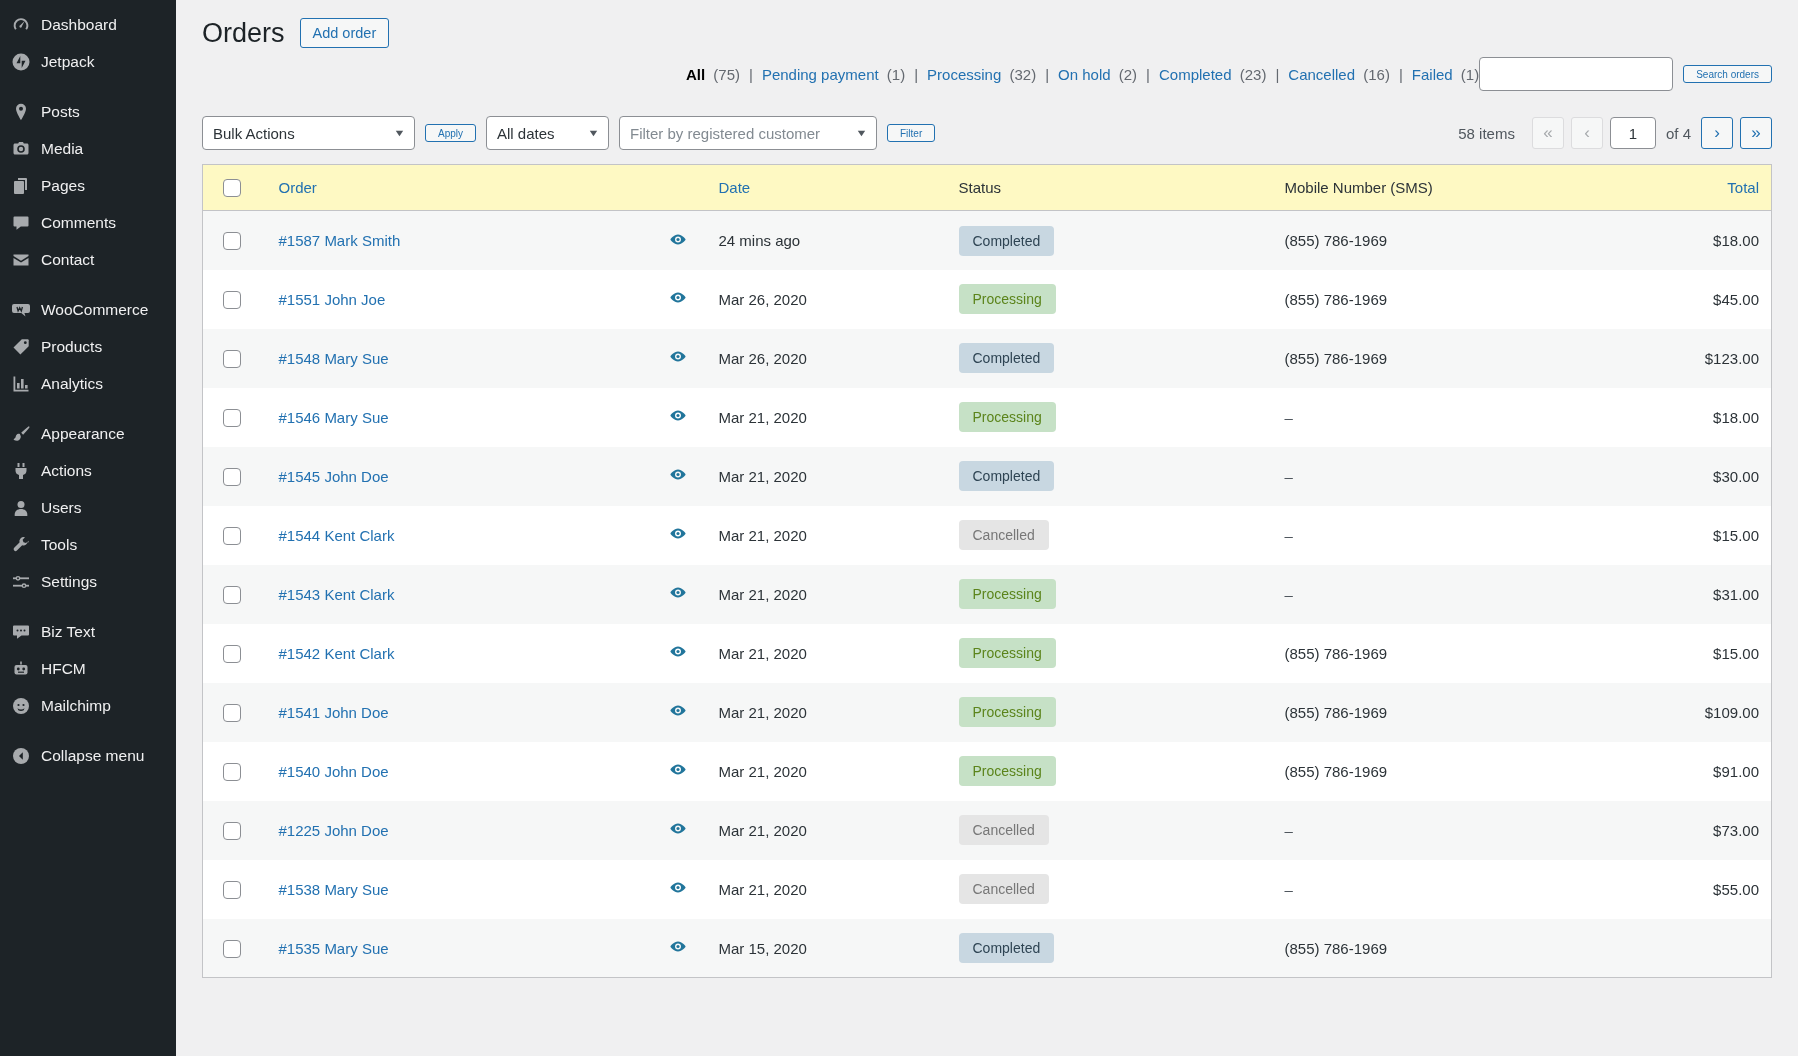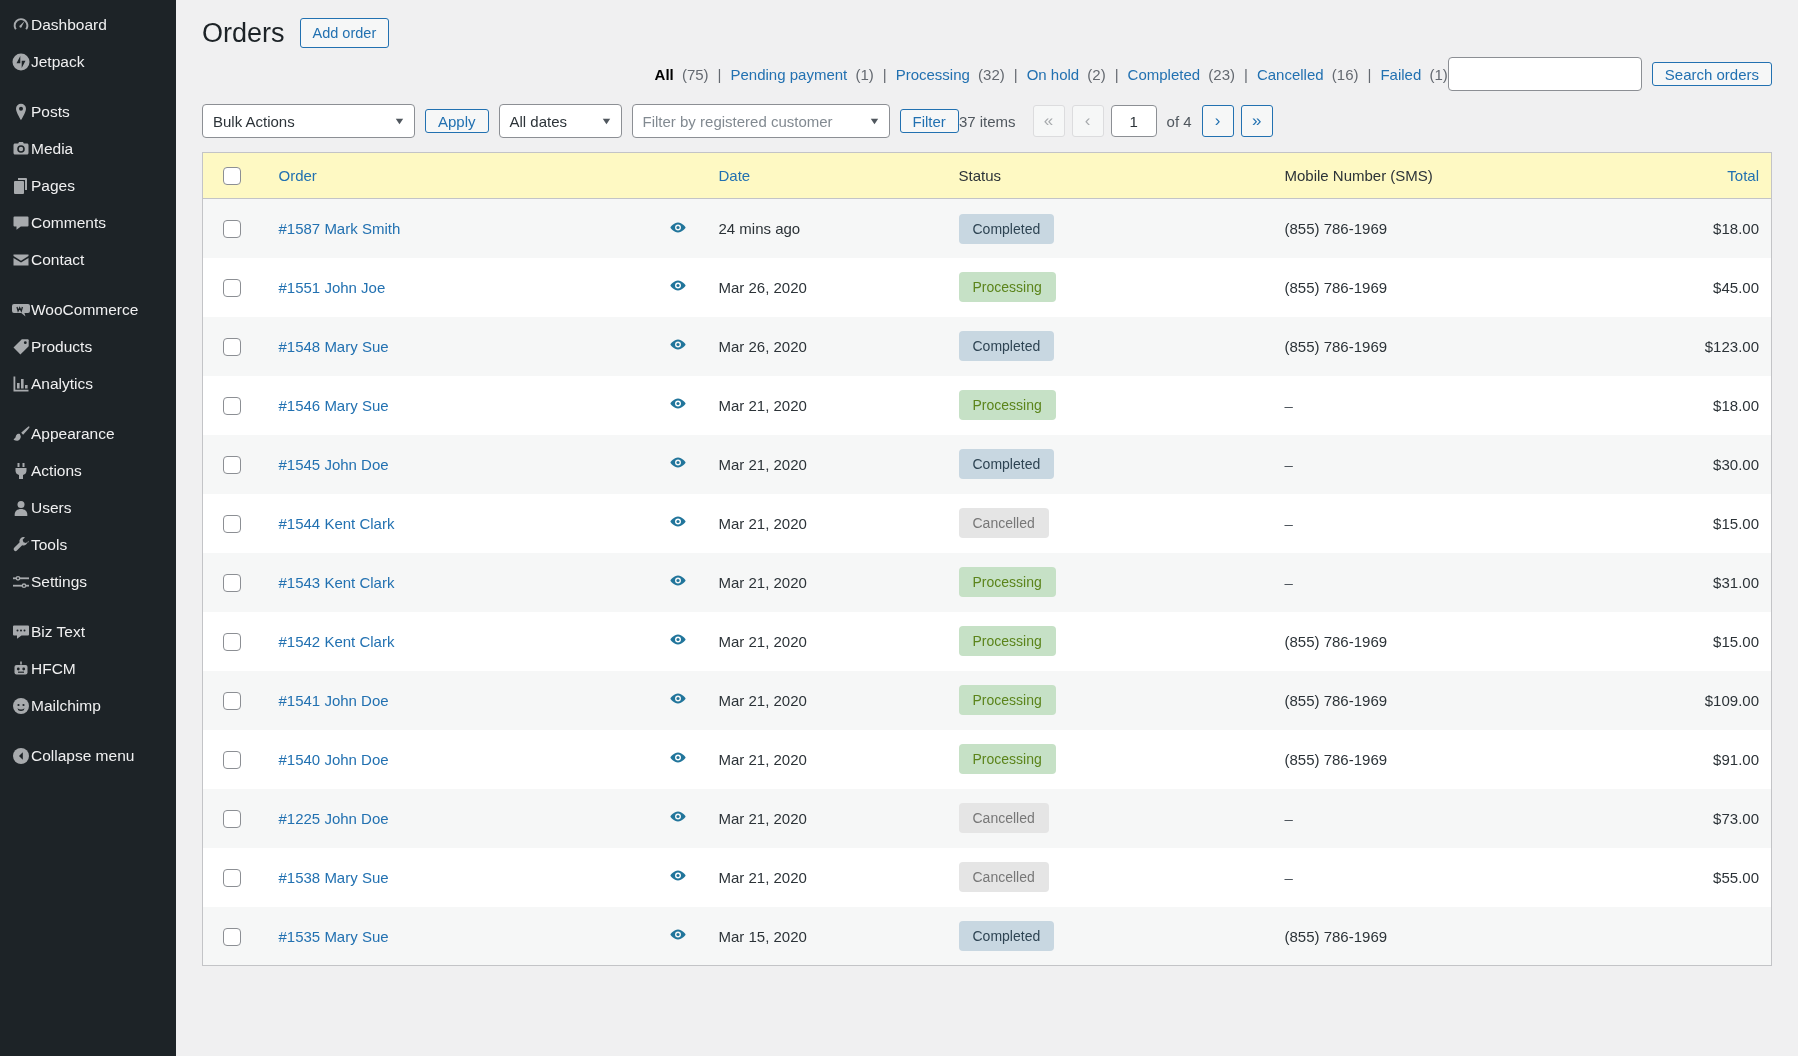--- a/index.html
+++ b/index.html
@@ -3,43 +3,43 @@
 <meta charset="utf-8">
 <style>
   *{box-sizing:border-box;margin:0;padding:0}
   html,body{width:1798px;height:1056px;overflow:hidden}
   body{font-family:"Liberation Sans","DejaVu Sans",sans-serif;font-size:15px;background:#f0f0f1;color:#3c434a;display:flex}
 
   
   .sidebar{width:176px;min-width:176px;background:#1d2327;color:#f0f0f1;padding-top:6px;height:1056px}
   .menu-group{margin-top:13px}
   .menu-group:first-child{margin-top:0}
-  .menu-item{display:flex;align-items:center;padding:8.5px 11px;font-size:15.5px;color:#f0f0f1;cursor:pointer;text-decoration:none}
+  .menu-item{display:flex;align-items:center;gap:10px;padding:8.5px 11px;font-size:15.5px;color:#f0f0f1;cursor:pointer;text-decoration:none}
   .menu-item .icon{width:20px;height:20px;color:#a7aaad;display:inline-flex;flex:none}
   .menu-item .icon svg{width:20px;height:20px;fill:currentColor}
   .menu-item .label{white-space:nowrap}
 
   
   .main{flex:1;padding:17px 26px 0 26px;overflow:hidden}
   .title-row{display:flex;align-items:center;gap:15px}
   h1{font-size:27px;font-weight:400;color:#1d2327;line-height:1.2}
-  .btn{display:inline-flex;align-items:center;justify-content:center;background:#f6f7f7;border:1px solid #2271b1;color:#2271b1;border-radius:3px;padding:0 12px;height:24px;font-size:15px;cursor:pointer;text-decoration:none;white-space:nowrap}
+  .btn{display:inline-flex;align-items:center;justify-content:center;background:#f6f7f7;border:1px solid #2271b1;color:#2271b1;border-radius:3px;padding:0 12px;height:18px;font-size:10px;cursor:pointer;text-decoration:none;white-space:nowrap}
   .btn.add-order{height:30px;font-size:14.5px}
 
   .filters-row{display:flex;justify-content:flex-end;align-items:flex-start;margin-top:8px}
   .subsubsub{list-style:none;display:flex;flex-wrap:wrap;align-items:center;font-size:15px;color:#646970;padding-top:9px}
   .subsubsub li{display:flex;align-items:center}
   .subsubsub li+li::before{content:"|";margin:0 9px;color:#646970}
   .subsubsub a{color:#2271b1;text-decoration:none}
   .subsubsub a.current{color:#000;font-weight:700}
   .subsubsub .count{color:#646970;font-weight:400;margin-left:4px}
   .search-box{display:flex;gap:10px;align-items:center}
   .search-input{width:194px;height:34px;border:1px solid #8c8f94;border-radius:4px;background:#fff;padding:0 9px;font-size:15px;color:#2c3338;outline:none}
 
-  .toolbar-row{display:flex;justify-content:flex-start;align-items:center;margin-top:13px}
+  .toolbar-row{display:flex;justify-content:space-between;align-items:center;margin-top:25px}
   .toolbar-left{display:flex;gap:10px;align-items:center}
   .select{display:inline-flex;align-items:center;justify-content:space-between;height:34px;background:#fff;border:1px solid #8c8f94;border-radius:4px;padding:0 10px;font-size:15px;color:#2c3338;cursor:pointer}
   .select .chev{font-size:9px;color:#50575e;margin-left:8px;transform:scaleX(1.4)}
   .select.w-bulk{width:213px}
   .select.w-dates{width:123px}
   .select.w-cust{width:258px}
   .select.is-placeholder .val{color:#828a91}
 
   .tablenav-pages{display:flex;align-items:center;gap:7px;color:#50575e;font-size:15px}
   .items-count{margin-right:10px}
@@ -309,21 +309,21 @@
         <span class="val">All dates</span>
         <span class="chev">▼</span>
       </div>
       <div class="select w-cust is-placeholder">
         <span class="val">Filter by registered customer</span>
         <span class="chev">▼</span>
       </div>
       <button class="btn">Filter</button>
     </div>
     <div class="tablenav-pages">
-      <span class="items-count">37 items</span>
+      <span class="items-count">58 items</span>
       <span class="page-btn disabled">«</span>
       <span class="page-btn disabled">‹</span>
       <input class="current-page" value="1" style="">
       <span class="of-pages">of 4</span>
       <a class="page-btn">›</a>
       <a class="page-btn">»</a>
     </div>
   </div>
 
   <table>

